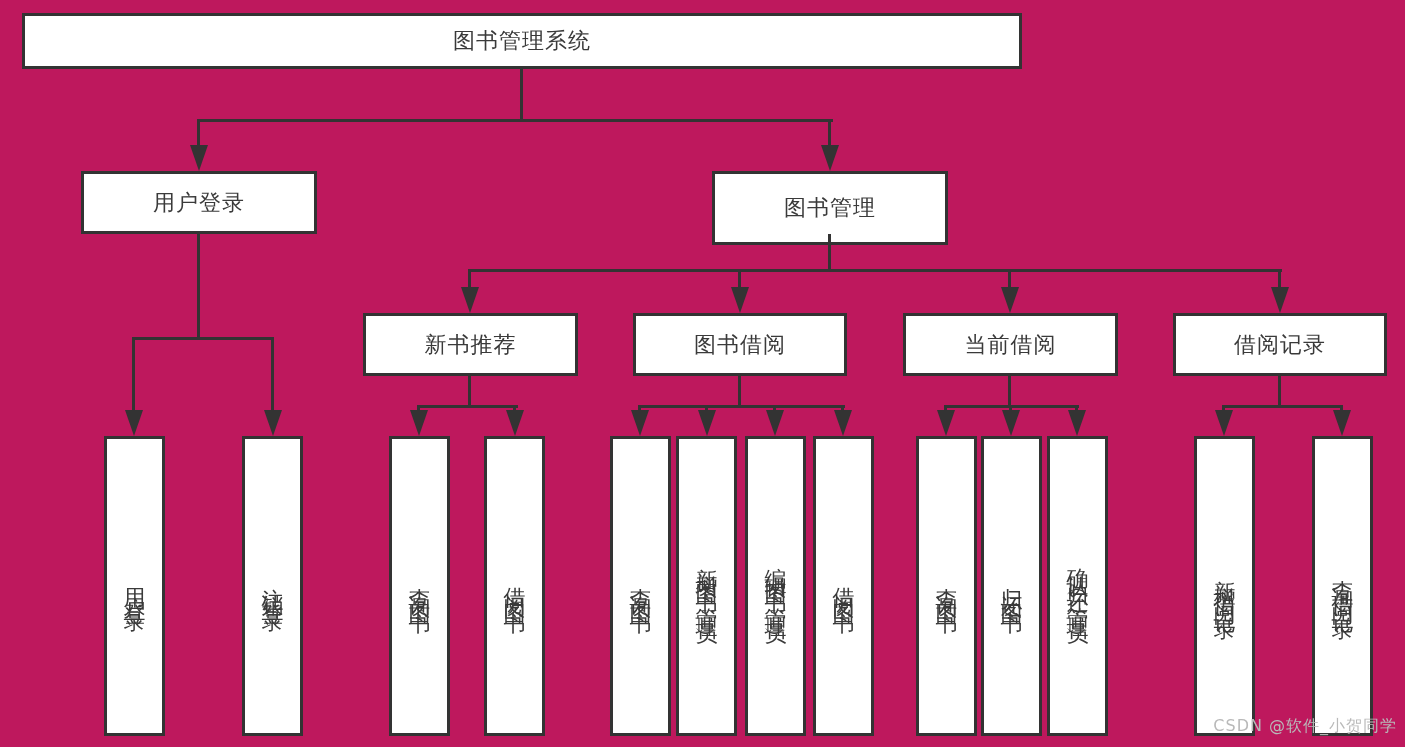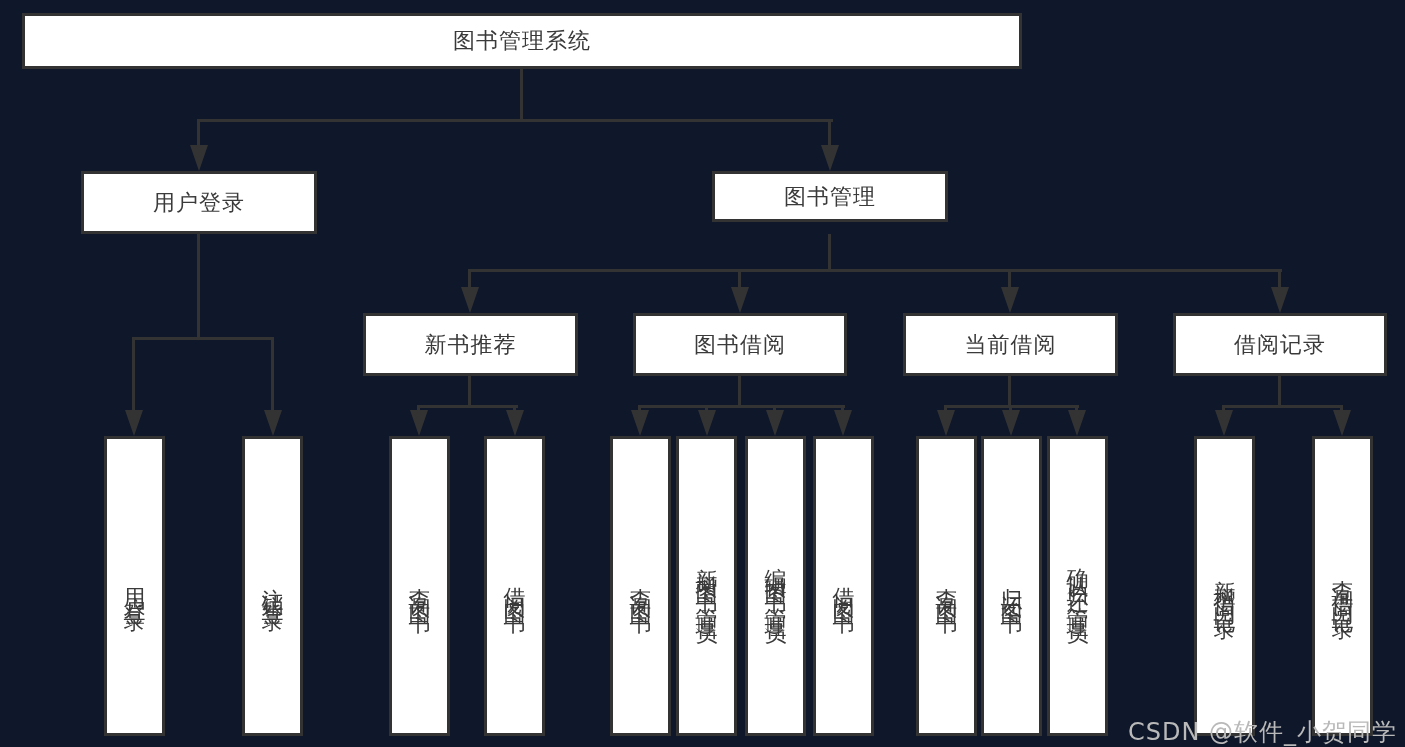--- a/index.html
+++ b/index.html
@@ -5,21 +5,21 @@
   html, body {
     margin: 0;
     padding: 0;
     background: #ffffff;
     font-family: "DejaVu Sans", "Liberation Sans", sans-serif;
   }
   .canvas {
     position: relative;
     width: 1405px;
     height: 747px;
-    background: #0f172a;
+    background: #be185d;
     overflow: hidden;
   }
   
   .box {
     position: absolute;
     box-sizing: border-box;
     border: 3px solid #333333;
     background: #ffffff;
     display: flex;
     align-items: center;
@@ -47,21 +47,21 @@
     position: absolute;
     width: 0; height: 0;
     border-left: 9px solid transparent;
     border-right: 9px solid transparent;
     border-top: 26px solid #333333;
   }
   .watermark {
     position: absolute;
     top: 716px;
     right: 8px;
-    font-size: 24px;
+    font-size: 16px;
     color: #b9b9b9;
     letter-spacing: 1px;
     z-index: 10;
     white-space: nowrap;
   }
 </style>
 </head>
 <body>
 
 <div class="canvas">
@@ -73,21 +73,21 @@
   <div class="vl" style="left:520px; top:68px; height:54px;"></div>
   <div class="hl" style="left:197px; top:119px; width:636px;"></div>
   <div class="vl" style="left:197px; top:119px; height:28px;"></div>
   <div class="ah" style="left:190px; top:145px;"></div>
   <div class="vl" style="left:828px; top:119px; height:28px;"></div>
   <div class="ah" style="left:821px; top:145px;"></div>
 
   <div class="box" style="left:81px; top:171px; width:236px; height:63px;">
     <span class="lbl">用户登录</span>
   </div>
-  <div class="box" style="left:712px; top:171px; width:236px; height:51px;font-family:Liberation Serif, serif;">
+  <div class="box" style="left:712px; top:171px; width:236px; height:74px;font-family:Liberation Serif, serif;">
     <span class="lbl">图书管理</span>
   </div>
 
   <div class="vl" style="left:197px; top:234px; height:106px;"></div>
   <div class="hl" style="left:132px; top:337px; width:142px;"></div>
   <div class="vl" style="left:132px; top:337px; height:75px;"></div>
   <div class="ah" style="left:125px; top:410px;"></div>
   <div class="vl" style="left:271px; top:337px; height:75px;"></div>
   <div class="ah" style="left:264px; top:410px;"></div>
 

